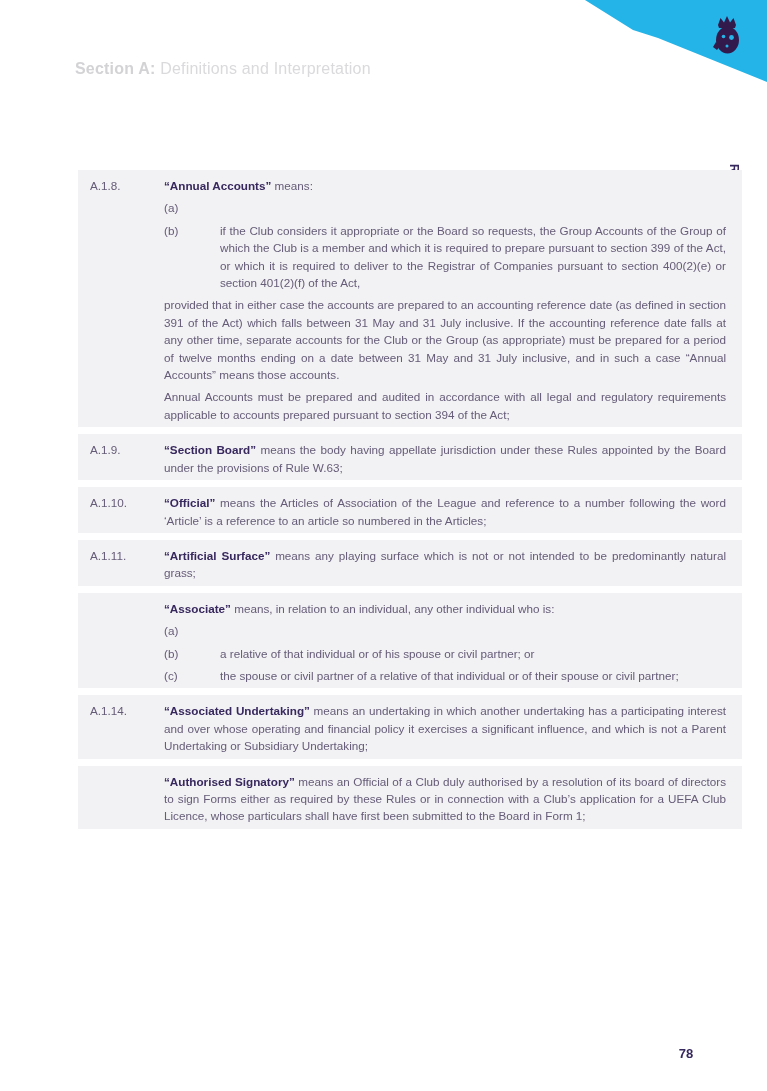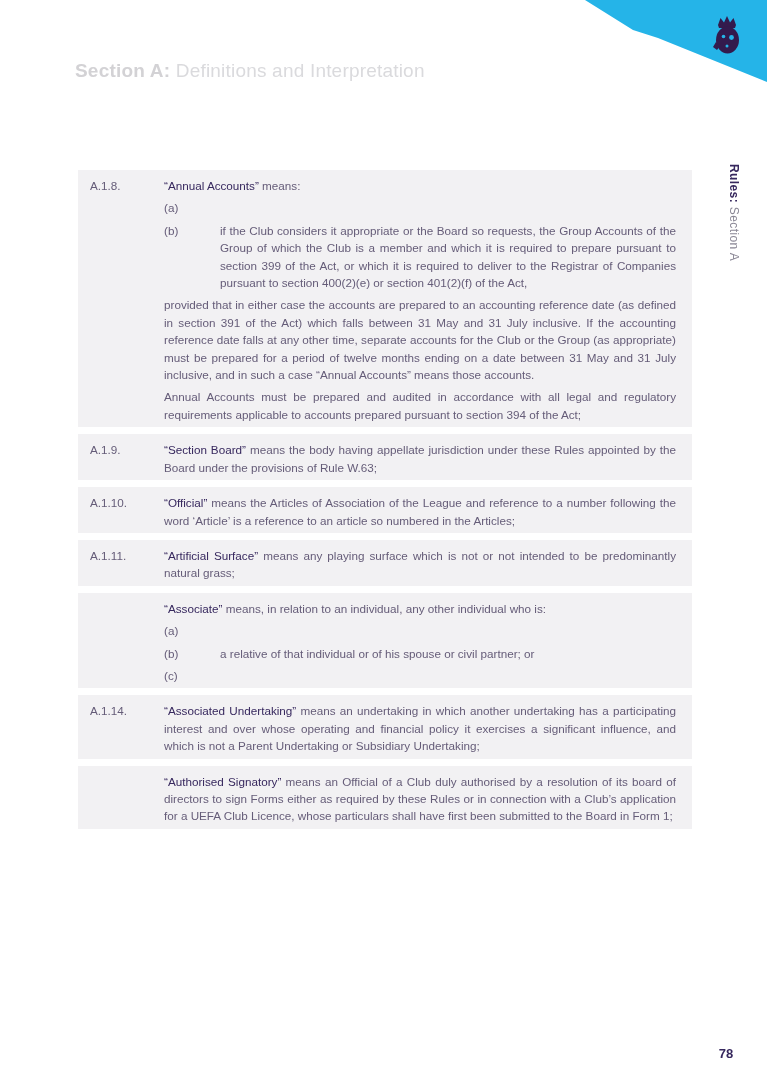--- a/index.html
+++ b/index.html
@@ -8,49 +8,49 @@
     font-family:"Liberation Sans",sans-serif;overflow:hidden;
   }
   
   .corner{position:absolute;top:0;right:0;display:block;}
   .corner .accent{fill:var(--accent-cyan,#25b4e8);}
   .corner .lion{fill:var(--brand-purple,#38003c);}
   .corner .lion-eye{fill:var(--accent-cyan,#25b4e8);}
   
   .header{
     position:absolute;left:75px;top:60px;margin:0;
-    font-size:19px;font-weight:normal;letter-spacing:.2px;white-space:pre;
+    font-size:16px;font-weight:normal;letter-spacing:.2px;white-space:pre;
   }
   .header .hb{font-weight:bold;color:var(--header-gray,#d5d4d7);}
   .header .hr{color:#dadadd;}
   
   .side-tab{
     position:absolute;top:164px;right:26px;
     writing-mode:vertical-rl;font-size:12px;letter-spacing:.4px;white-space:pre;
   }
   .side-tab .sb{font-weight:bold;color:var(--term-purple,#37285e);}
   .side-tab .sr{color:var(--sidebar-gray,#8b8896);}
   
-  .rules{position:absolute;left:78px;top:170px;width:614px;}
+  .rules{position:absolute;left:78px;top:170px;width:664px;}
   .rule-block{
     background:var(--block-bg,#f2f1f3);
     margin:0 0 7px 0;
     padding:7px 16px 4px 12px;
     display:grid;grid-template-columns:74px 1fr;
     font-size:11.7px;line-height:17.4px;color:var(--body-text,#655c78);
   }
   .rule-num{grid-column:1;}
   .rule-body{grid-column:2;text-align:justify;}
   .para{margin:0 0 5px 0;}
   .para:last-child{margin-bottom:0;}
   .para.sub{display:grid;grid-template-columns:56px 1fr;}
-  .term{color:var(--term-purple,#37285e);font-weight:normal;}
+  .term{color:var(--term-purple,#37285e);font-weight:bold;}
   
   .pageno{
-    position:absolute;left:712px;top:1046px;width:28px;text-align:center;
+    position:absolute;left:672px;top:1046px;width:28px;text-align:center;
     font-size:13px;font-weight:bold;color:var(--term-purple,#37285e);
   }
 </style>
 </head>
 <body>
 
 <div class="page">
 
   <svg class="corner" width="182" height="86" viewBox="0 0 182 86" aria-hidden="true">
     <polygon class="accent" points="0,0 182,0 182,82 73,38 48,30"></polygon>
@@ -107,20 +107,21 @@
           <div class="para lead"><span class="term">“Associate”</span><span> means, in relation to an individual, any other individual who is:</span></div>
           <div class="para sub">
             <span class="letter">(a)</span>
           </div>
           <div class="para sub">
             <span class="letter">(b)</span>
             <span class="sub-text"><span>a relative of that individual or of his spouse or civil partner; or</span></span>
           </div>
           <div class="para sub">
             <span class="letter">(c)</span>
+            <span class="sub-text"><span>the spouse or civil partner of a relative of that individual or of their spouse or civil partner;</span></span>
           </div>
         </div>
       </section>
       <section class="rule-block">
         <div class="rule-num">A.1.14.</div>
         <div class="rule-body">
           <div class="para lead"><span class="term">“Associated Undertaking”</span><span> means an undertaking in which another undertaking has a participating interest and over whose operating and financial policy it exercises a significant influence, and which is not a Parent Undertaking or Subsidiary Undertaking;</span></div>
         </div>
       </section>
       <section class="rule-block">

